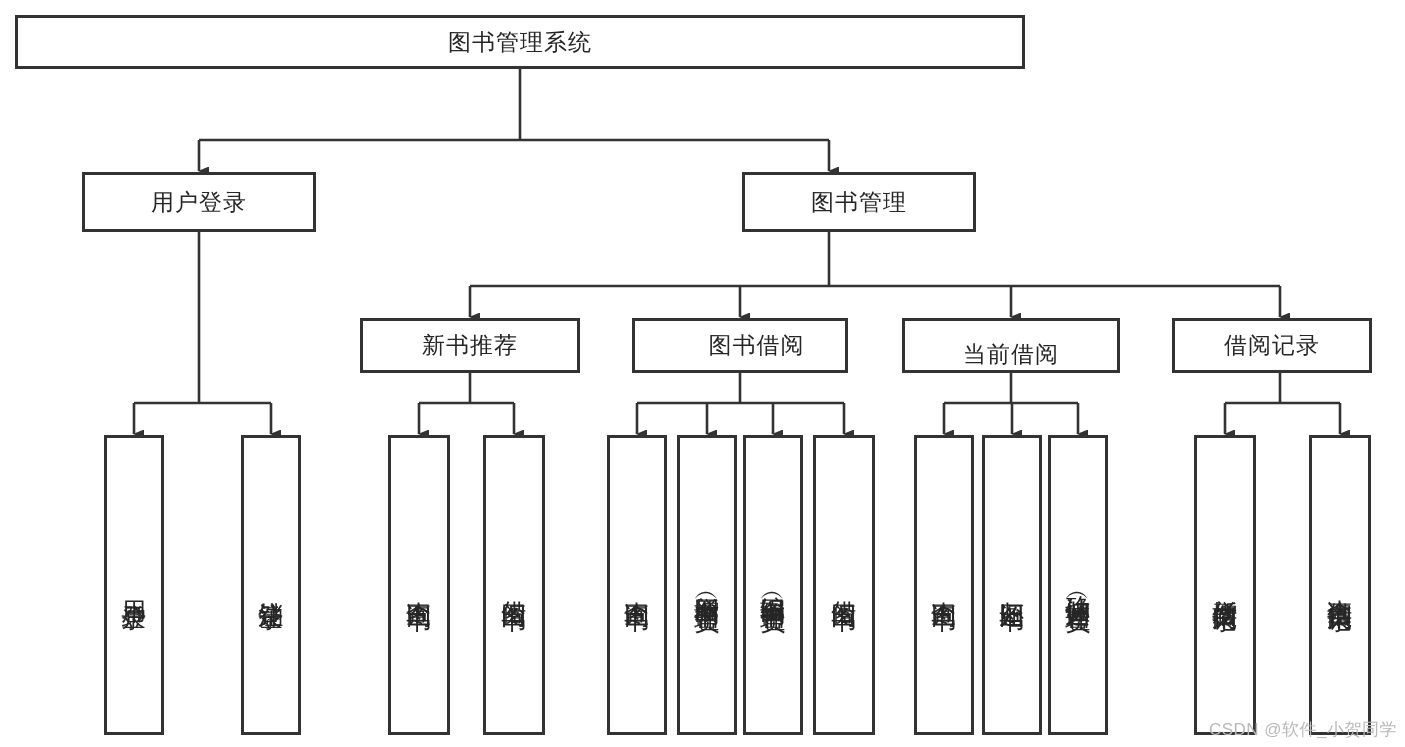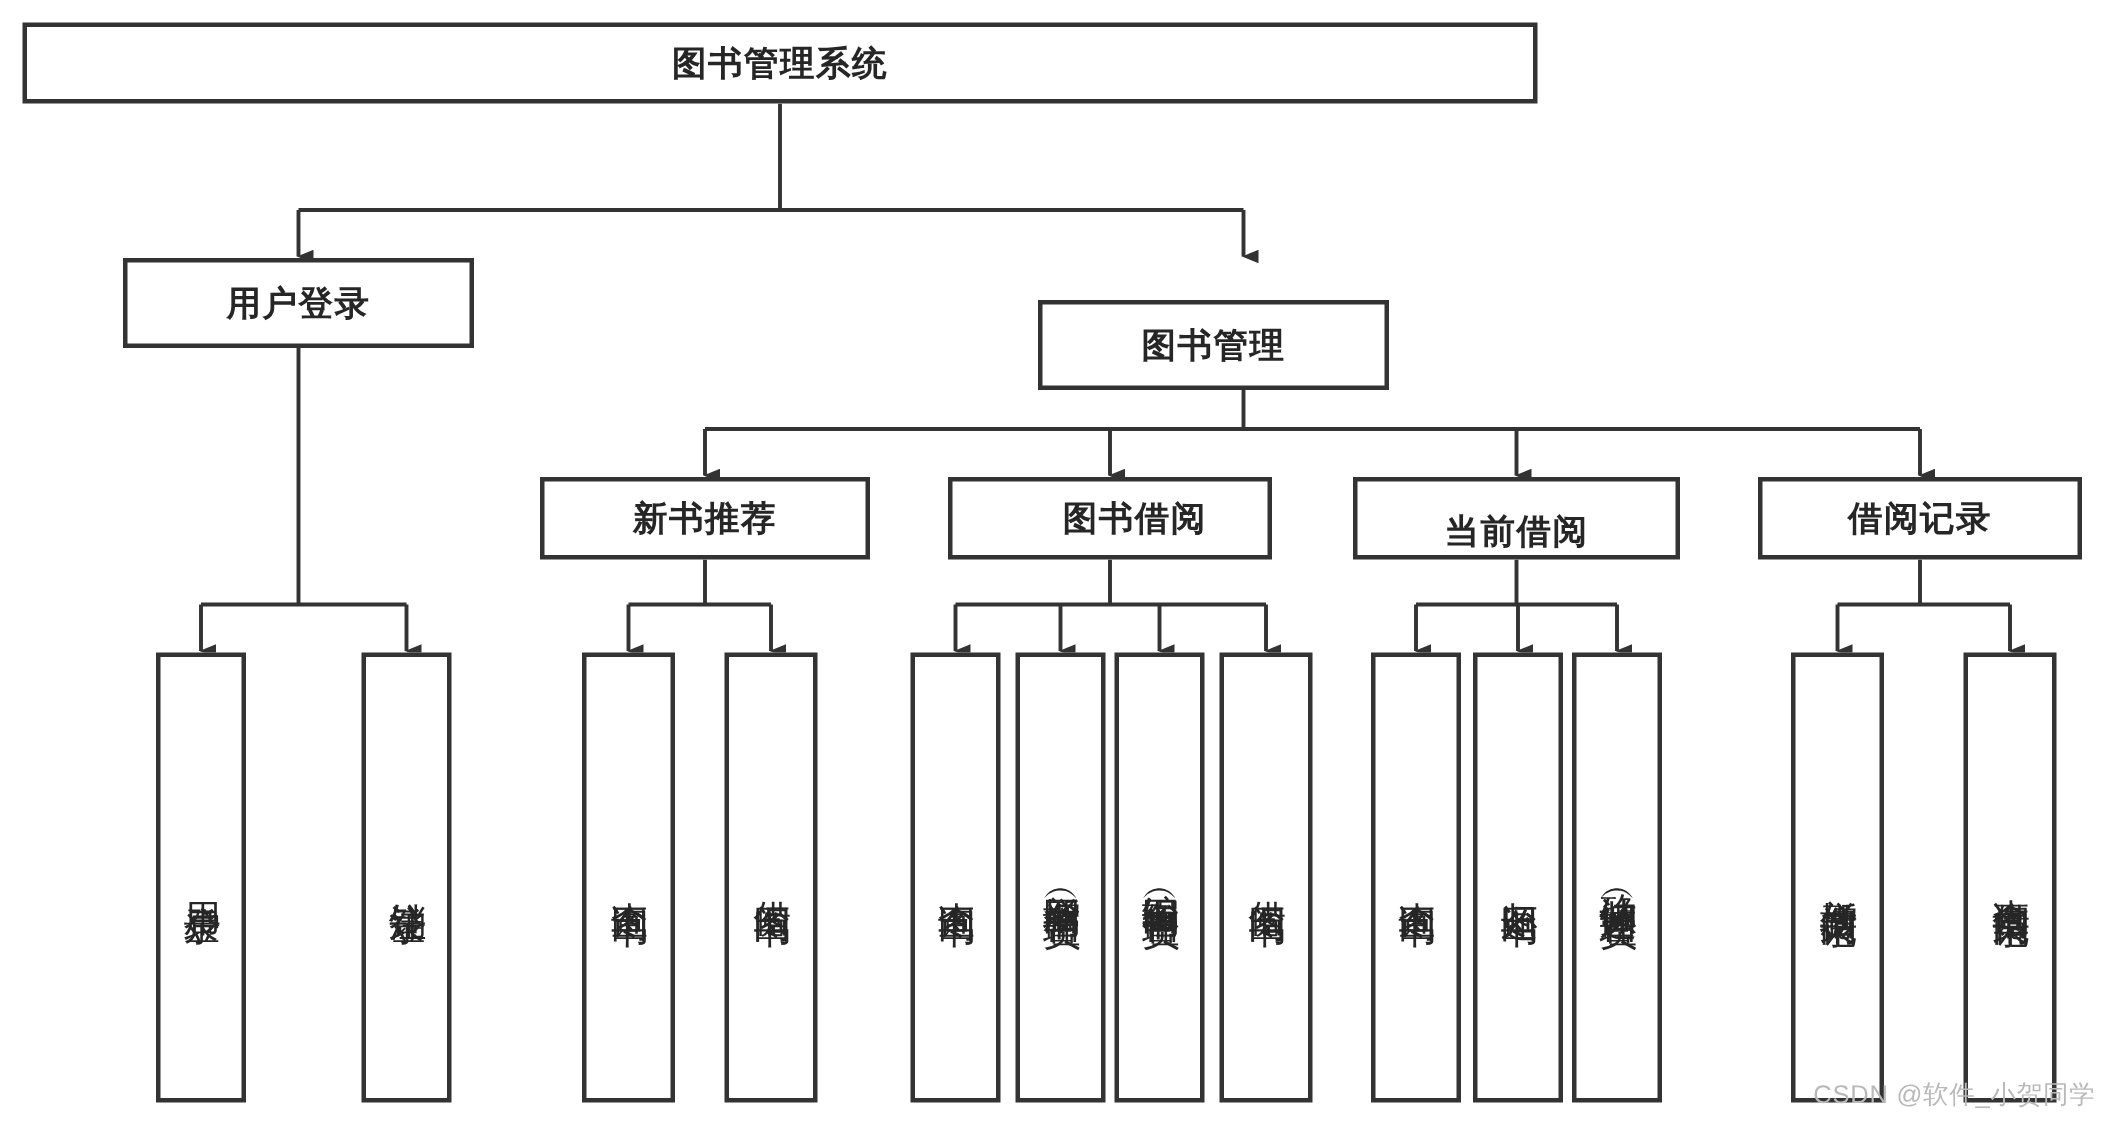--- a/index.html
+++ b/index.html
@@ -47,21 +47,20 @@
     writing-mode: vertical-rl;
     text-orientation: upright;
     font-size: 25px;
     line-height: 1.06;
     letter-spacing: 2px;
     color: #262626;
     white-space: nowrap;
   }
   .htext {
     white-space: nowrap;
-    font-weight: bold;
   }
   #watermark {
     position: absolute;
     right: 8px;
     bottom: 6px;
     font-size: 17px;
     color: #b9b9b9;
     z-index: 5;
     white-space: nowrap;
     letter-spacing: 0.5px;
@@ -114,33 +113,33 @@
       </g>
   </svg>
 
   <div id="node-layer">
       <div class="node h" style="left: 15px; top: 15px; width: 1010px; height: 54px;">
         <span class="htext">图书管理系统</span>
       </div>
       <div class="node h" style="left: 82px; top: 172px; width: 234px; height: 60px;">
         <span class="htext">用户登录</span>
       </div>
-      <div class="node h" style="left: 692px; top: 172px; width: 234px; height: 60px; margin-top: 28px;">
+      <div class="node h" style="left: 742px; top: 172px; width: 234px; height: 60px;">
         <span class="htext">图书管理</span>
       </div>
       <div class="node h" style="left: 360px; top: 318px; width: 220px; height: 55px;">
         <span class="htext">新书推荐</span>
       </div>
       <div class="node h" style="left: 632px; top: 318px; width: 216px; height: 55px; padding-left: 33px;">
         <span class="htext">图书借阅</span>
       </div>
       <div class="node h" style="left: 902px; top: 318px; width: 218px; height: 55px; align-items: flex-end;">
         <span class="htext">当前借阅</span>
       </div>
-      <div class="node h" style="left: 1172px; top: 318px; width: 216px; height: 55px;">
+      <div class="node h" style="left: 1172px; top: 318px; width: 200px; height: 55px;">
         <span class="htext">借阅记录</span>
       </div>
       <div class="node v" style="left: 104px; top: 435px; width: 60px; height: 300px;">
         <span class="vtext">用户登录</span>
       </div>
       <div class="node v" style="left: 241px; top: 435px; width: 60px; height: 300px;">
         <span class="vtext">注销登录</span>
       </div>
       <div class="node v" style="left: 388px; top: 435px; width: 62px; height: 300px;">
         <span class="vtext">查询图书</span>

